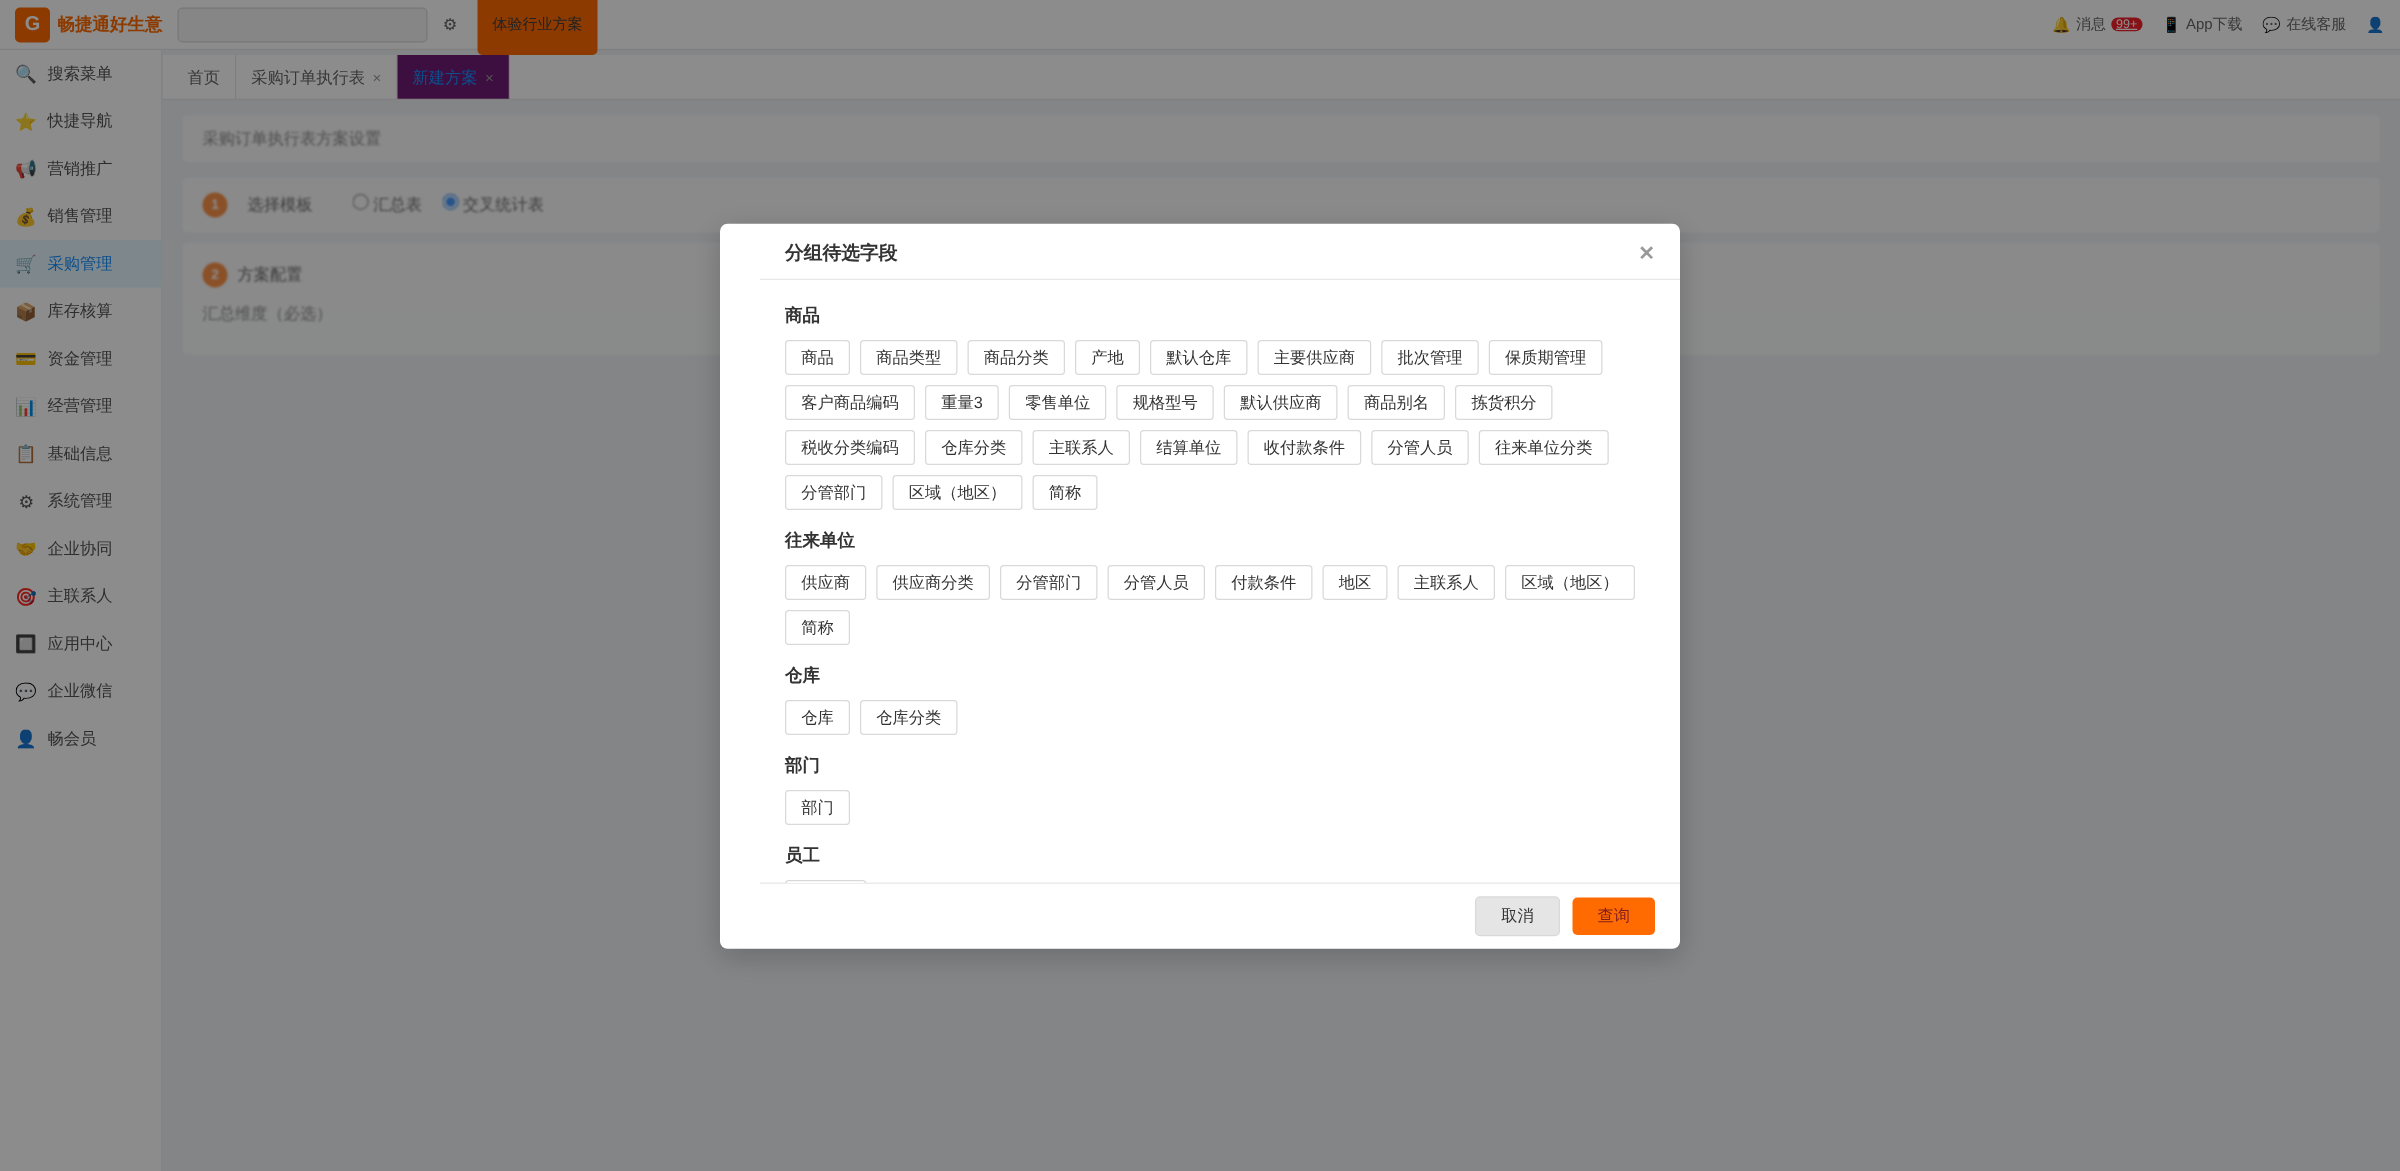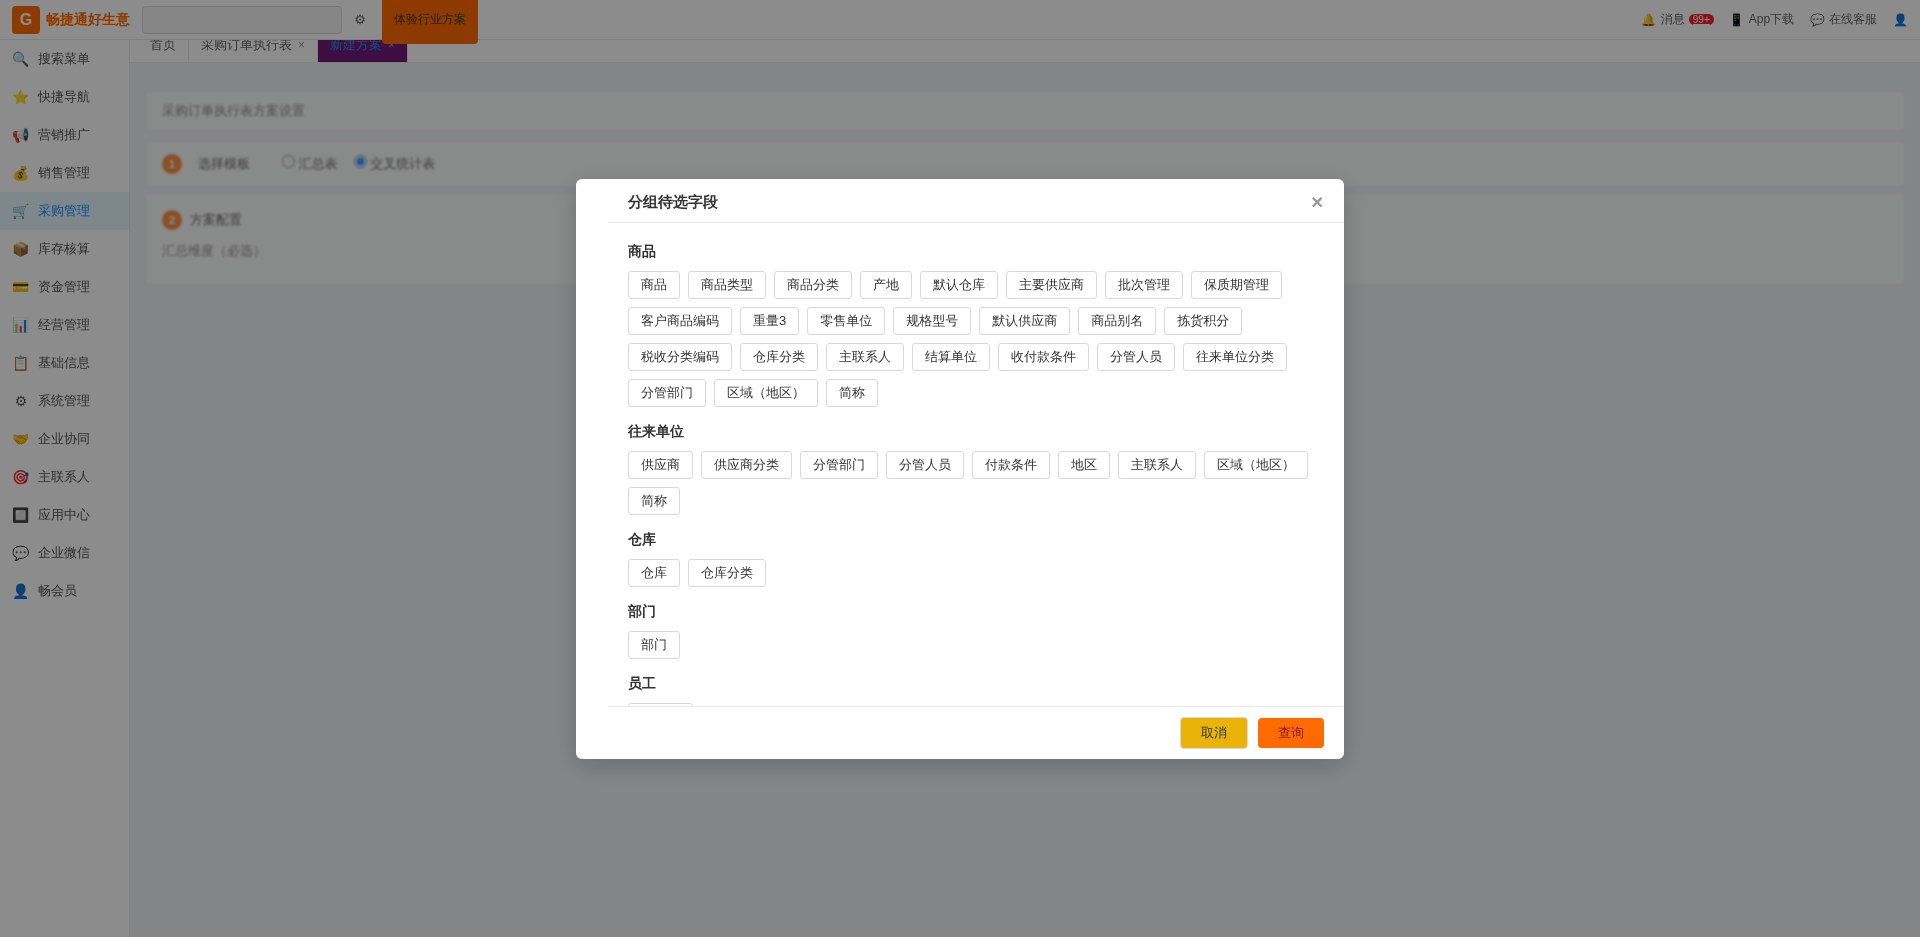--- a/index.html
+++ b/index.html
@@ -86,21 +86,21 @@
 
     
     .tab-bar {
       height: 36px;
       background: #fff;
       display: flex;
       align-items: center;
       padding: 0 8px;
       border-bottom: 1px solid #e8e8e8;
       position: fixed;
-      top: 27px; left: 130px; right: 0;
+      top: 44px; left: 130px; right: 0;
       z-index: 99;
     }
     .tab-item {
       height: 100%;
       display: flex; align-items: center;
       padding: 0 12px;
       font-size: 13px;
       cursor: pointer;
       color: #666;
       border-right: 1px solid #e8e8e8;
@@ -236,21 +236,21 @@
       display: flex;
       justify-content: flex-end;
       align-items: center;
       padding: 10px 20px;
       border-top: 1px solid #e8e8e8;
       gap: 10px;
       flex-shrink: 0;
     }
     .btn-cancel {
       border: 1px solid #d9d9d9;
-      background: #eab308;
+      background: #e5e5e5;
       padding: 6px 20px;
       border-radius: 4px;
       cursor: pointer;
       font-size: 13px;
       color: #333;
     }
     .btn-confirm {
       background: #ff6b00;
       color: #7f1d1d;
       border: none;

